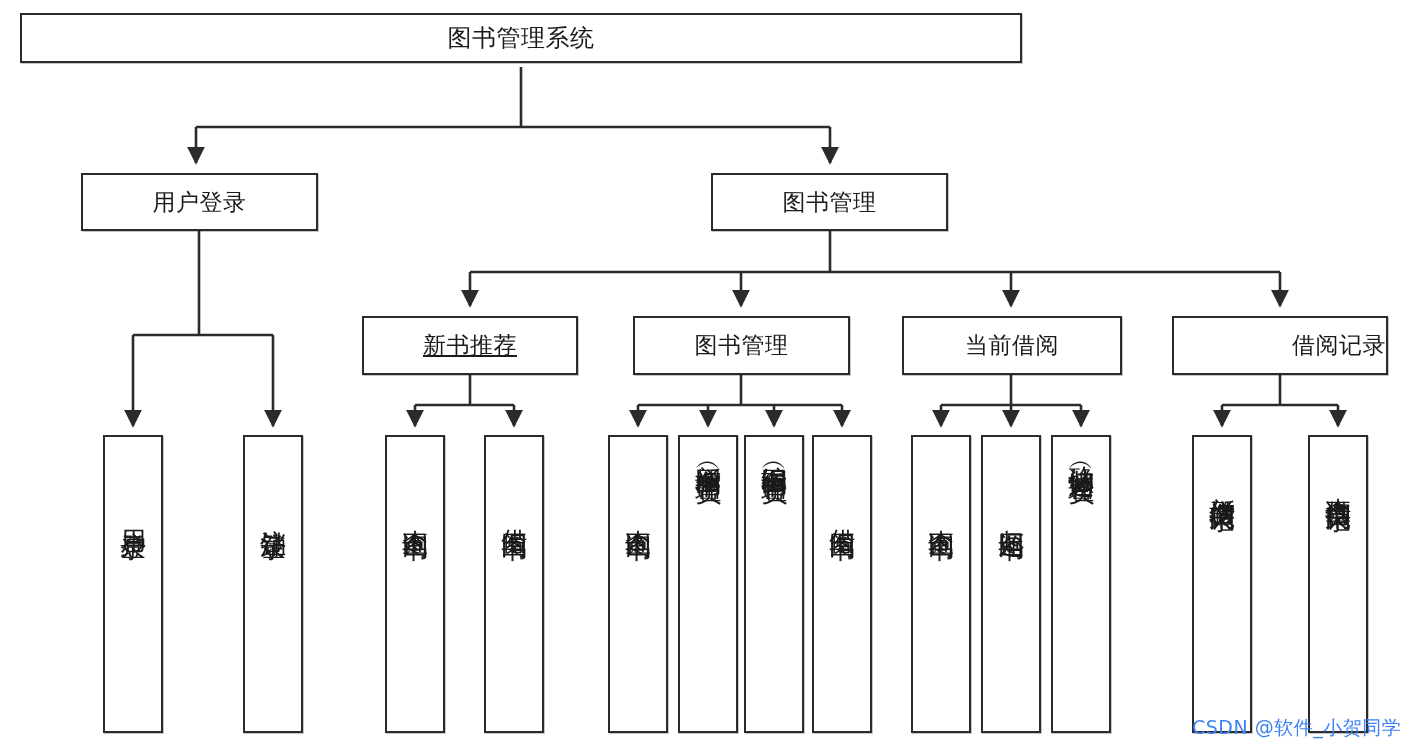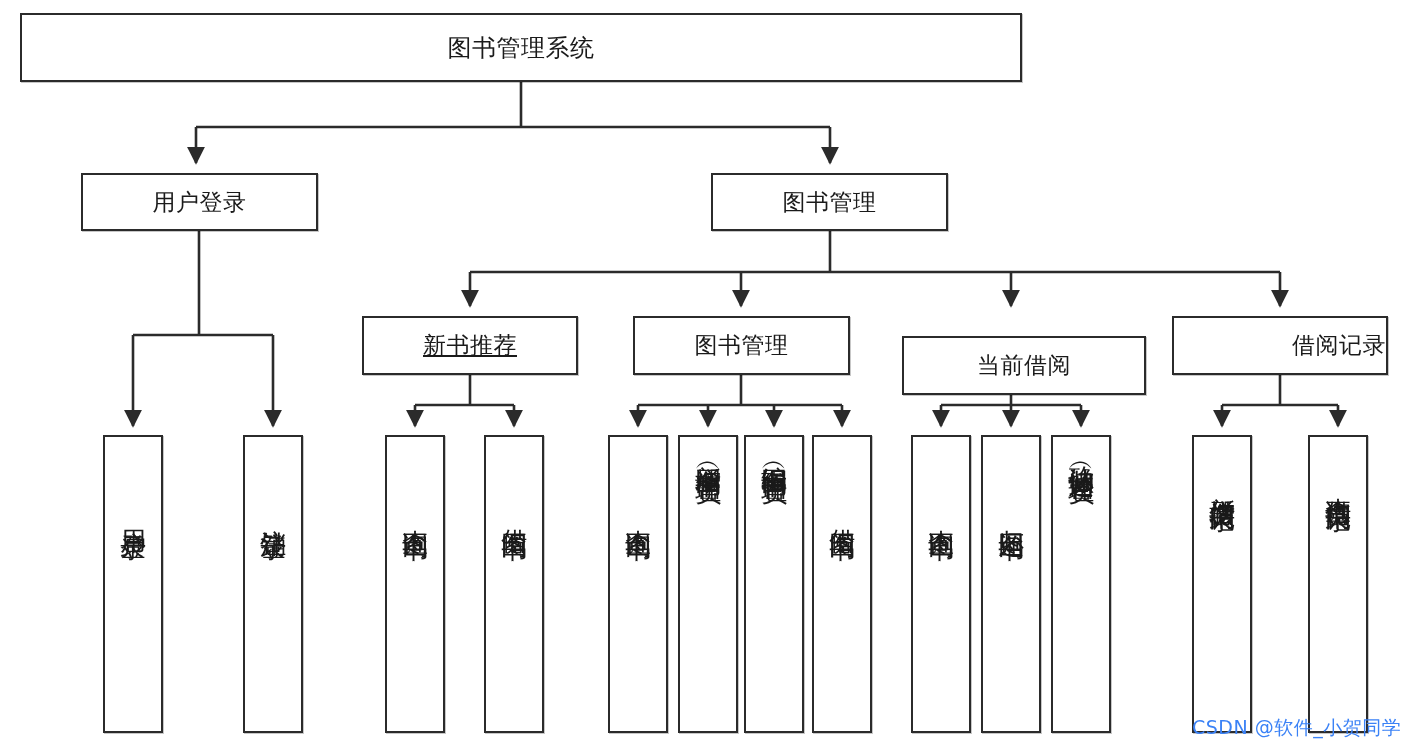--- a/index.html
+++ b/index.html
@@ -121,41 +121,41 @@
       <path d="M 1011 405 L 1011 426" marker-end="url(#arrow)"></path>
       <path d="M 1081 405 L 1081 426" marker-end="url(#arrow)"></path>
 
       <path d="M 1280 375 L 1280 405"></path>
       <path d="M 1222 405 L 1338 405"></path>
       <path d="M 1222 405 L 1222 426" marker-end="url(#arrow)"></path>
       <path d="M 1338 405 L 1338 426" marker-end="url(#arrow)"></path>
     </g>
   </svg>
 
-  <div class="node horiz root" style="left:20px; top:13px; width:1002px; height:69px;">
+  <div class="node horiz root" style="left:20px; top:13px; width:1002px; height:50px;">
     <span class="label">图书管理系统</span>
   </div>
 
   <div class="node horiz" style="left:81px; top:173px; width:237px; height:58px;">
     <span class="label">用户登录</span>
   </div>
 
   <div class="node horiz" style="left:711px; top:173px; width:237px; height:58px;">
     <span class="label">图书管理</span>
   </div>
 
   <div class="node horiz" style="left:362px; top:316px; width:216px; height:59px;text-decoration:underline;">
     <span class="label">新书推荐</span>
   </div>
 
   <div class="node horiz" style="left:633px; top:316px; width:217px; height:59px;">
     <span class="label">图书管理</span>
   </div>
 
-  <div class="node horiz" style="left:902px; top:316px; width:244px; height:59px;margin-top:20px;">
+  <div class="node horiz" style="left:902px; top:316px; width:220px; height:59px;">
     <span class="label">当前借阅</span>
   </div>
 
   <div class="node horiz" style="left:1172px; top:316px; width:216px; height:59px;justify-content:flex-end;">
     <span class="label">借阅记录</span>
   </div>
 
   <div class="node vert" style="left:103px; top:435px; width:60px; height:298px;">
     <span class="label" style="margin-top:72px;">用户登录</span>
   </div>

